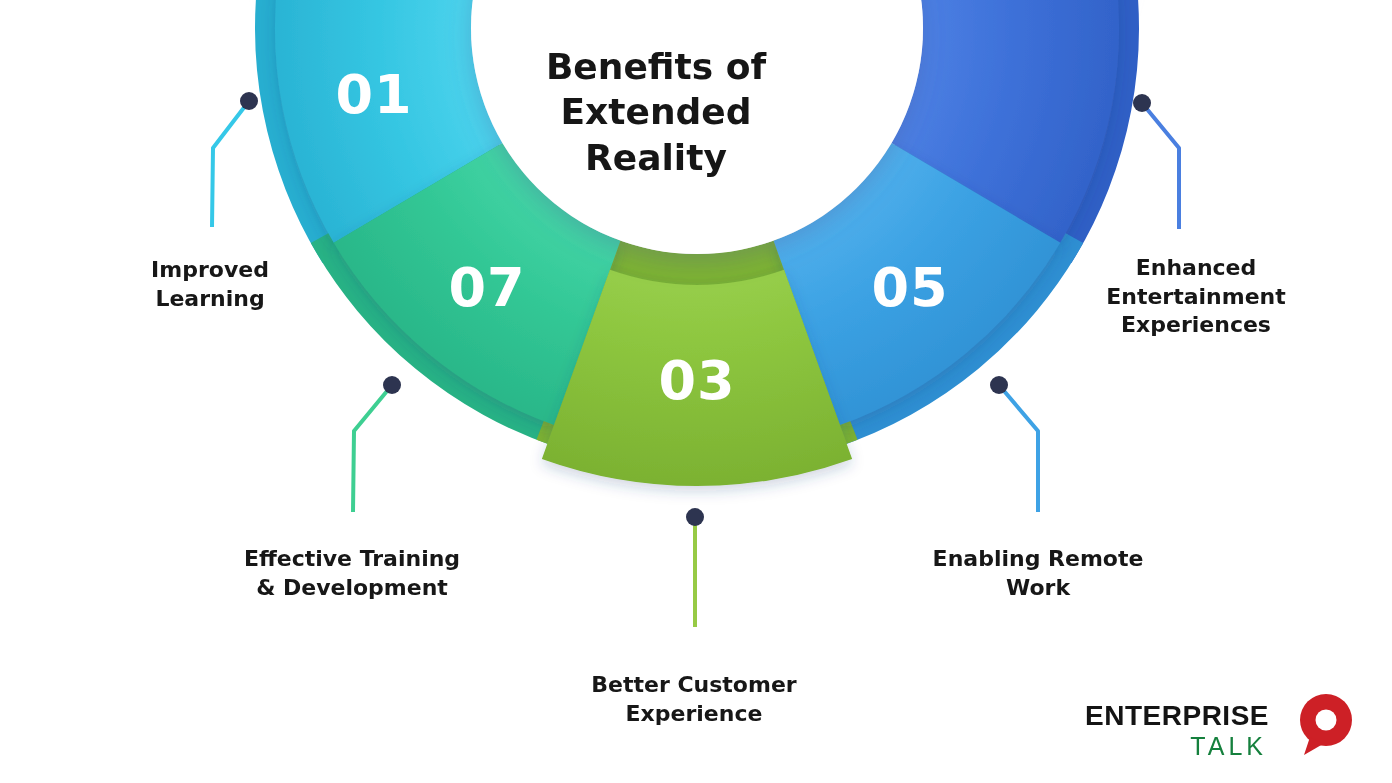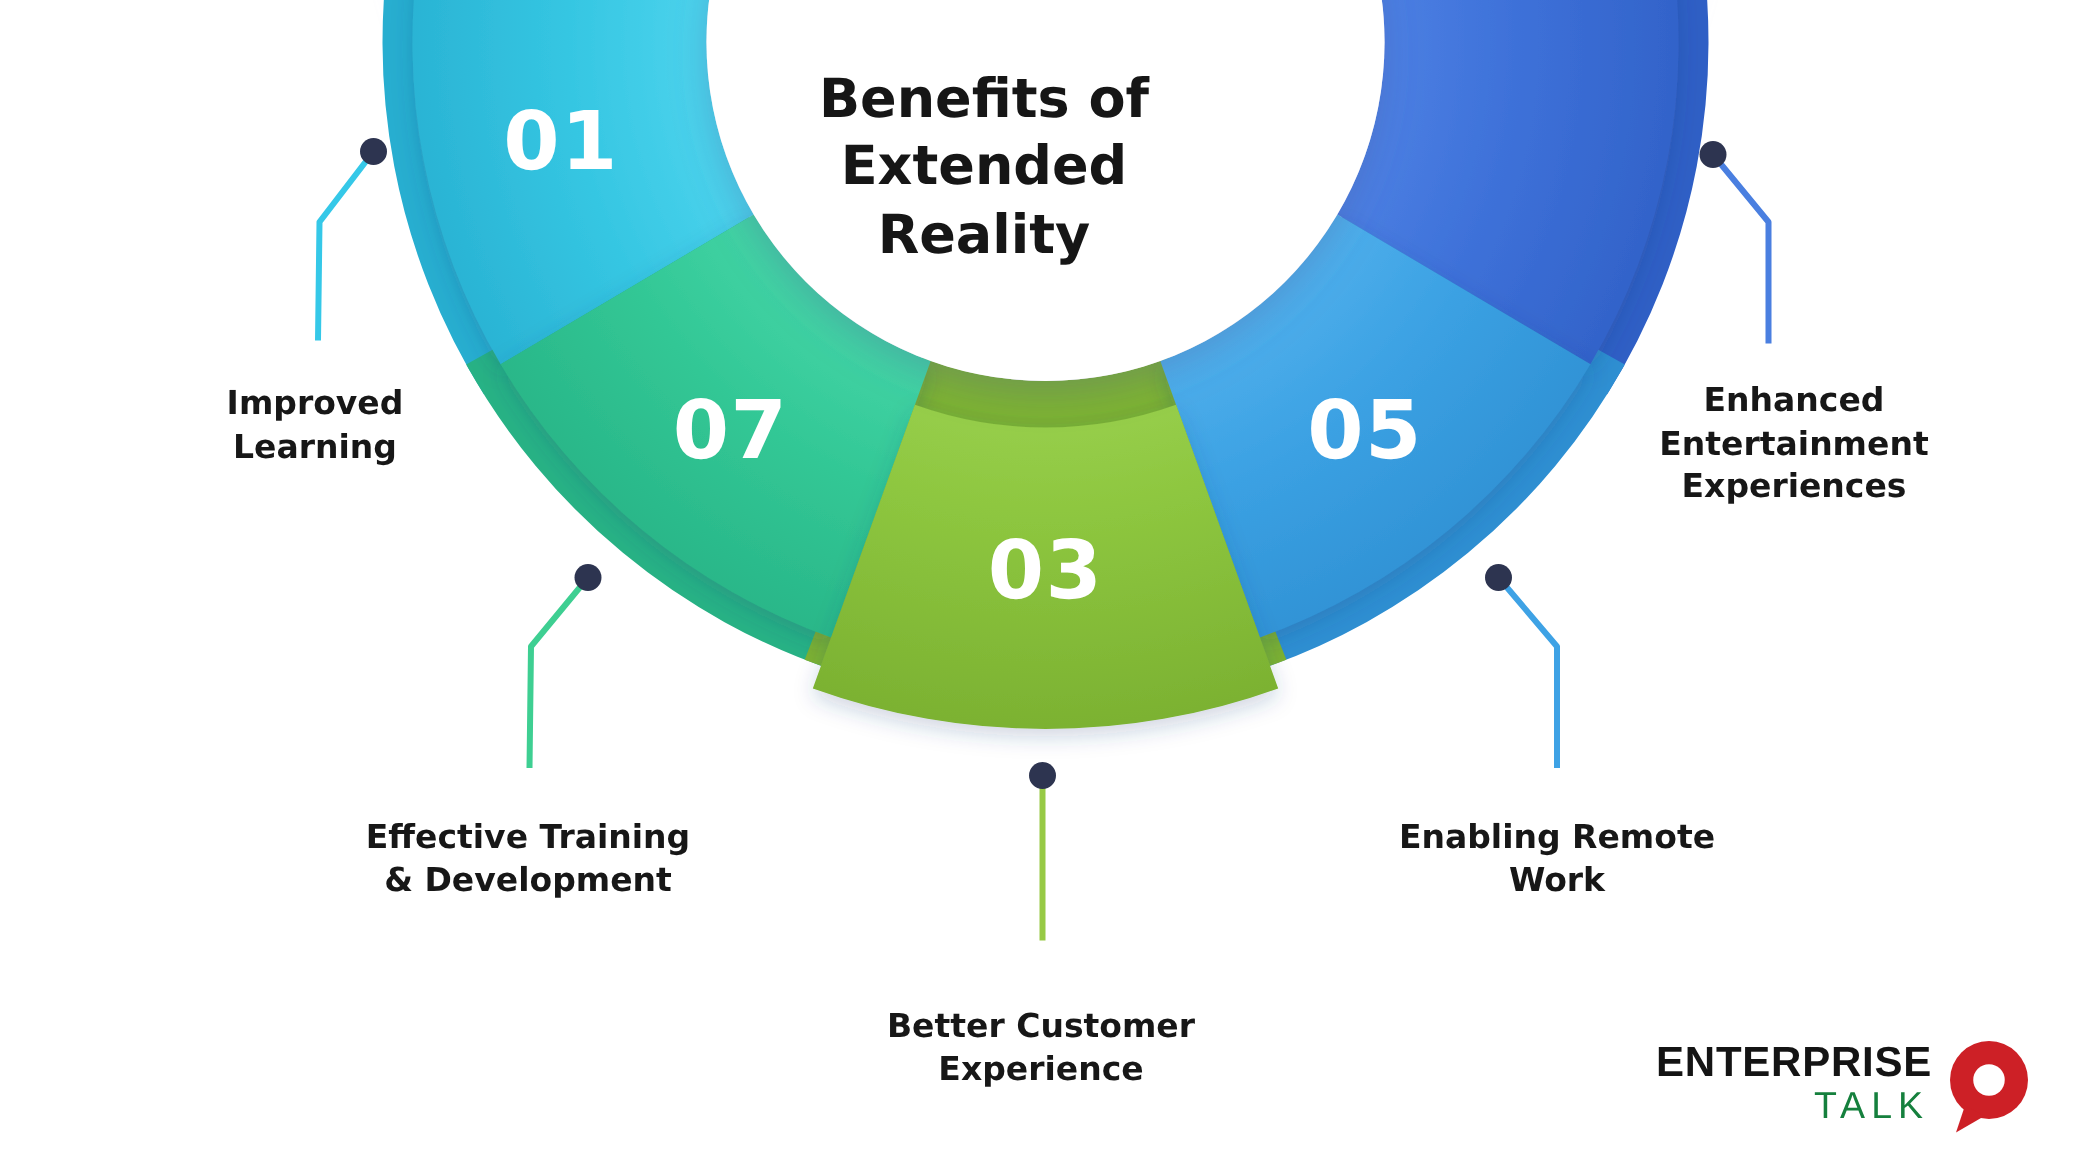--- a/index.html
+++ b/index.html
@@ -29,21 +29,21 @@
     font-size:22px;font-weight:700;color:#171717;line-height:1.3;
     font-family:"DejaVu Sans","Liberation Sans",sans-serif;
   }
   .l1{left:80px;top:256px;}
   .l2{left:222px;top:545px;}
   .l3{left:564px;top:671px;}
   .l4{left:908px;top:545px;}
   .l5{left:1066px;top:254px;}
   .logo{
     position:absolute;right:36px;bottom:24px;
-    display:flex;flex-direction:row;align-items:flex-start;gap:6px;margin-top:42px;
+    display:flex;flex-direction:row;align-items:flex-end;gap:25px;margin-top:42px;
   }
   .logo-text{display:flex;flex-direction:column;align-items:flex-end;}
   .logo-line1{
     font-size:28px;font-weight:700;color:#141414;letter-spacing:0.5px;line-height:1.05;
     font-family:"Liberation Sans",sans-serif;
   }
   .logo-line2{
     font-size:25px;font-weight:400;color:#15803d;letter-spacing:4px;line-height:1.05;
     margin-top:2px;margin-right:2px;
     font-family:Liberation Sans, sans-serif;

